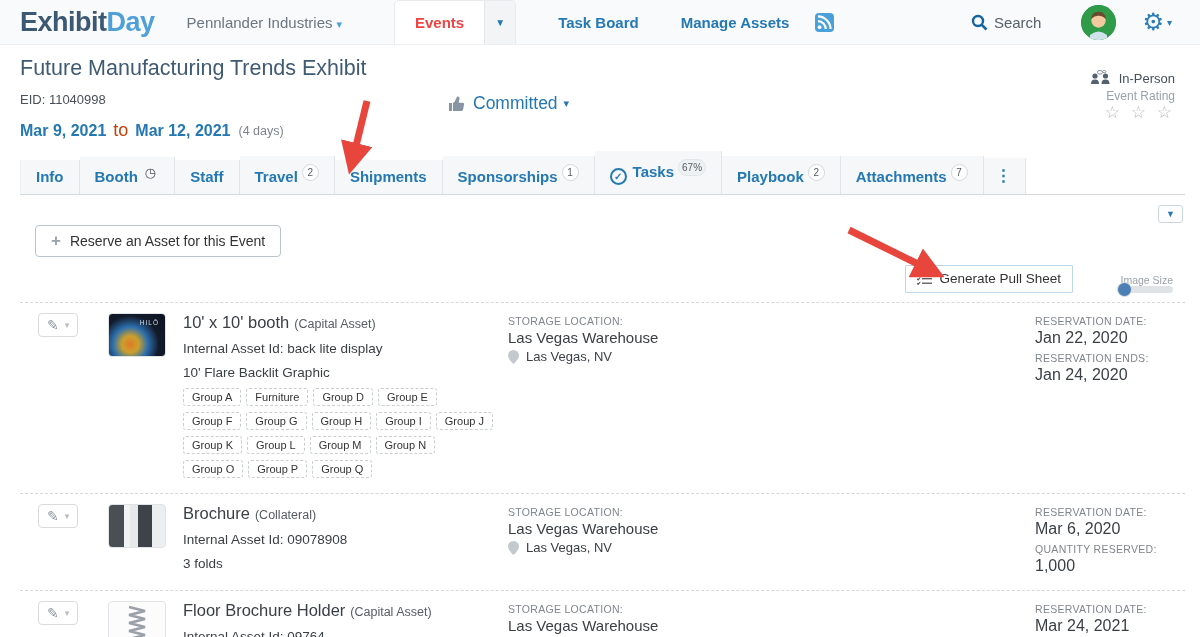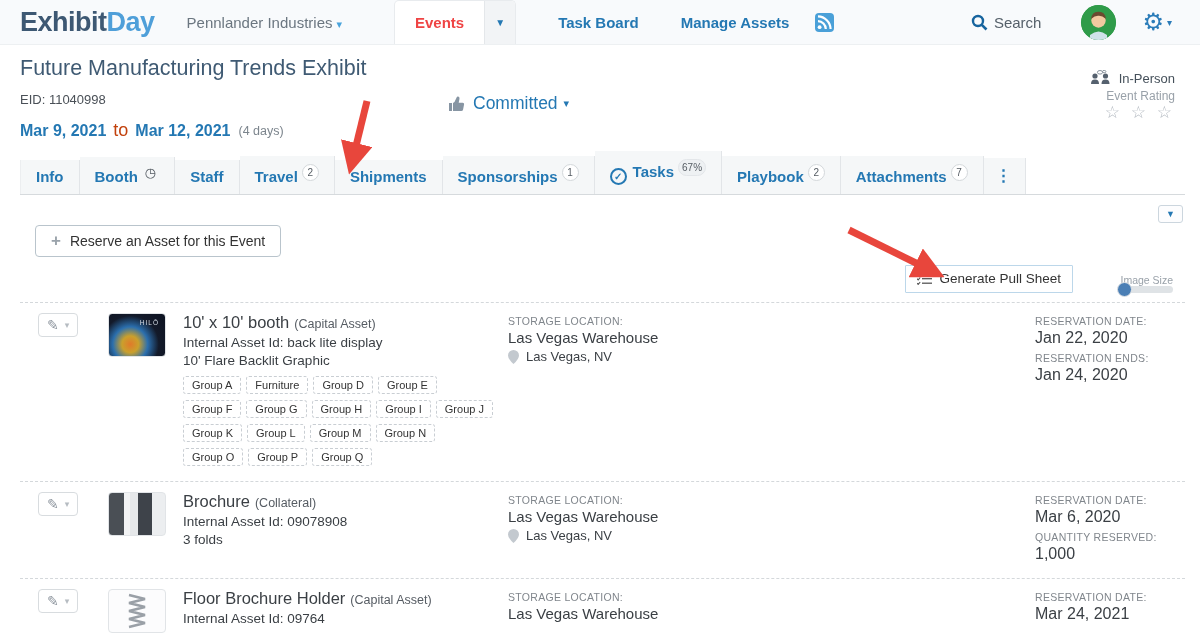--- a/index.html
+++ b/index.html
@@ -87,21 +87,21 @@
   .edit-btn .caret { color:#b6bcc2; font-size:9px; margin-left:6px; }
   .cell-thumb { width:75px; flex:none; }
   .thumb { width:58px; height:44px; border:1px solid #e1e4e7; border-radius:4px; position:relative; overflow:hidden; cursor:pointer;}
   .thumb.booth { background:radial-gradient(circle at 38% 72%, #e07a2a 0%, #caa02c 18%, #2b6fae 38%, #131a2a 62%, #0d1220 100%); }
   .thumb.booth .tlabel { position:absolute; top:5px; right:6px; font-size:6.5px; color:#d6dde6; letter-spacing:1px; }
   .thumb.brochure { background:linear-gradient(90deg,#4a4f55 0 26%,#f2f3f4 26% 38%,#e6e8ea 38% 52%,#3e434a 52% 76%,#eceef0 76%); }
   .thumb.holder { background:#fcfcfd; display:flex; align-items:center; justify-content:center; }
   .cell-info { width:325px; flex:none; padding-right:10px; }
   .asset-title { font-size:16.5px; color:#3a3f44; }
   .asset-type { font-size:12.5px; color:#565c63; margin-left:5px; }
-  .asset-line { font-size:13.5px; margin-top:3px; color:#3a3f44; }
+  .asset-line { font-size:13.5px; margin-top:9px; color:#3a3f44; }
   .tags { margin-top:7px; }
   .tag { display:inline-block; font-size:11px; color:#333; border:1px dashed #c9ced3; border-radius:3px;
     padding:2px 8px; margin:0 5px 5px 0; background:#fff; }
   .cell-storage { flex:1; padding-top:2px; }
   .microlabel { font-size:10.5px; color:#80868c; letter-spacing:.3px; }
   .storage-name { font-size:15px; margin-top:2px; }
   .storage-city { font-size:13px; margin-top:3px; display:flex; align-items:center; }
   .storage-city svg { margin-right:7px; }
   .inv-note { font-size:13px; margin:4px 0 0 22px; }
   .cell-res { width:150px; flex:none; padding-top:2px; }

